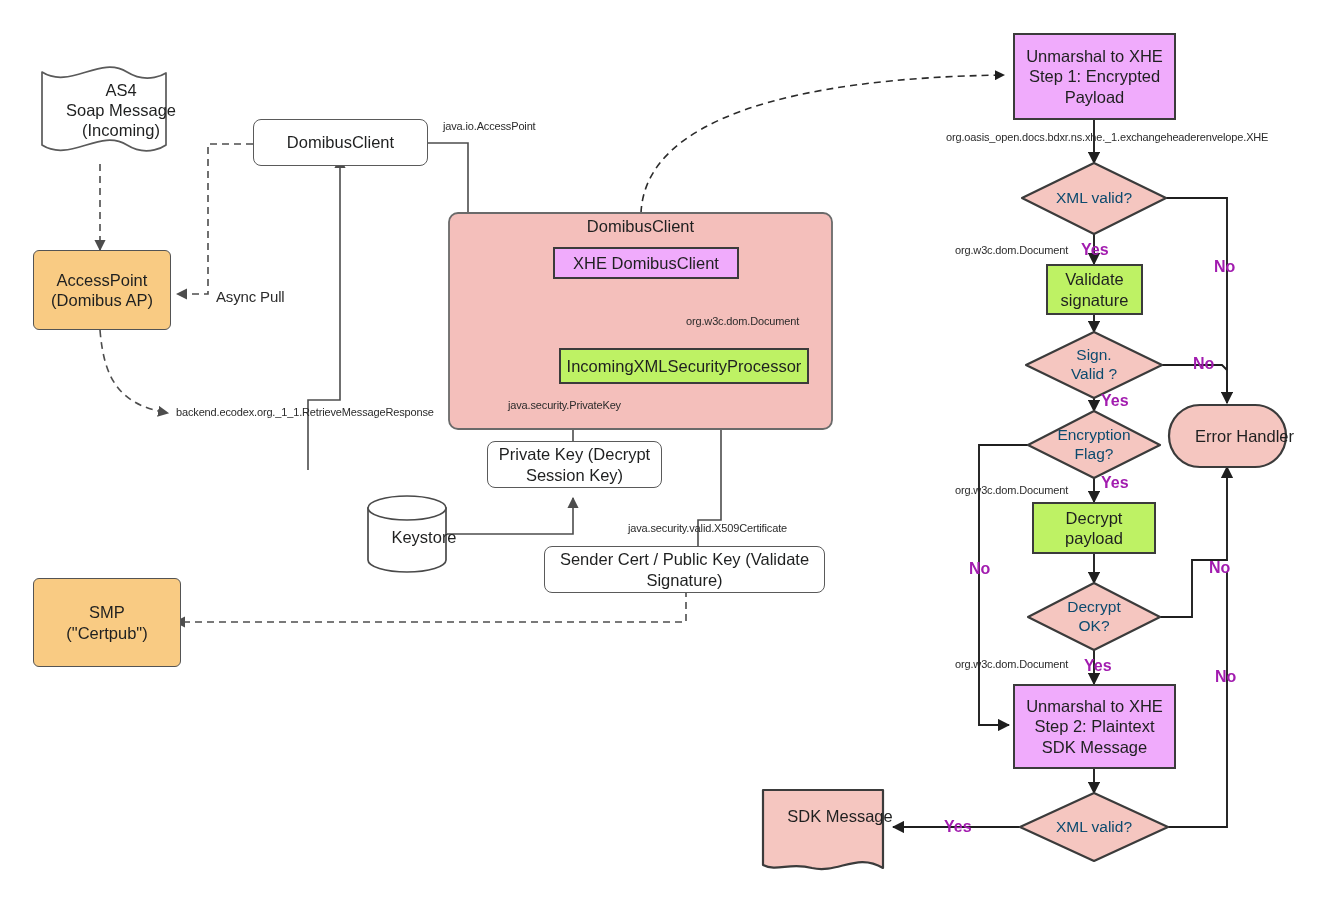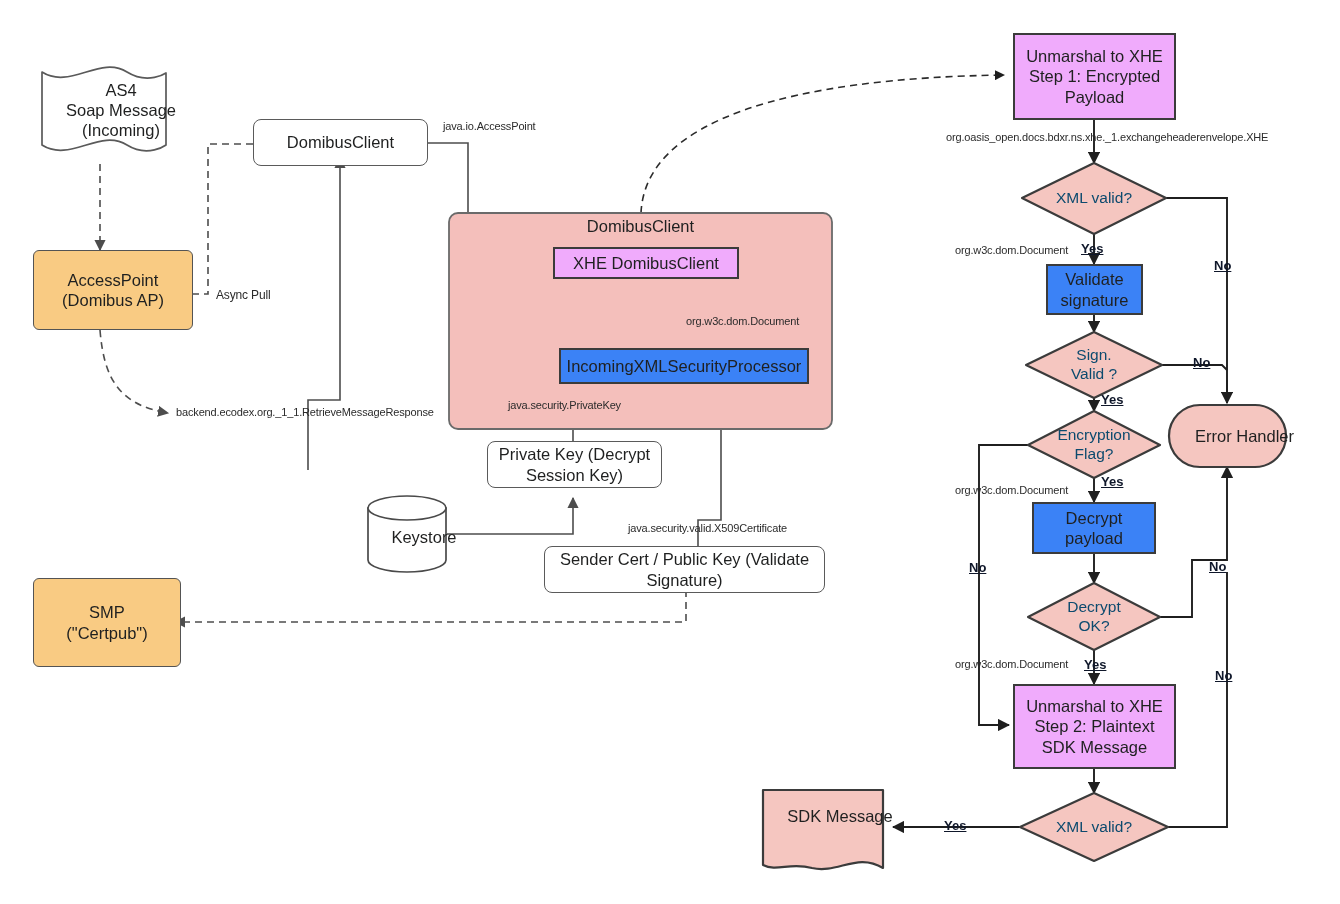--- a/index.html
+++ b/index.html
@@ -38,46 +38,45 @@
     justify-content: center;
     text-align: center;
     line-height: 1.22;
     color: #1f2020;
     white-space: pre-line;
   }
   .node.txt {
     font-size: 16.5px;
   }
   .nd-green  { background: #f0abfc; border: 2.2px solid #3b3b3b; }
-  .nd-blue   { background: #3b82f6; border: 2.2px solid #3b3b3b; }
+  .nd-blue   { background: #bef264; border: 2.2px solid #3b3b3b; }
   .nd-orange { background: #f9cb83; border: 1.8px solid #545454; border-radius: 6px; }
   .nd-plain  { background: #ffffff; border: 1.7px solid #5a5a5a; border-radius: 8px; }
 
   .container-title {
     position: absolute;
     font-size: 16.5px;
     color: #1f2020;
     text-align: center;
   }
 
   .edge-label {
     position: absolute;
     font-size: 11px;
     color: #2b2b2b;
     white-space: nowrap;
     letter-spacing: -0.15px;
     font-family: "Liberation Sans", "DejaVu Sans", sans-serif;
   }
   .yn-label {
     position: absolute;
-    font-size: 13px;
+    font-size: 16px;
     font-weight: bold;
-    color: #0f172a;
+    color: #a21caf;
     white-space: nowrap;
-    text-decoration: underline;
   }
   .shape-label {
     position: absolute;
     font-size: 16.5px;
     text-align: center;
     white-space: pre-line;
     line-height: 1.22;
     color: #1f2020;
     display: flex;
     align-items: center;
@@ -194,21 +193,21 @@
 
     <rect x="1169" y="405" width="117" height="62" rx="31" ry="31" fill="#f5c6c0" stroke="#3b3b3b" stroke-width="2.2"></rect>
   </svg>
 
   <div class="nodes">
 
     <div class="shape-label" style="left:42px; top:72px; width:124px; height:76px;">AS4
 Soap Message
 (Incoming)</div>
 
-    <div class="node txt nd-orange" style="left:33px; top:250px; width:160px; height:80px;">AccessPoint
+    <div class="node txt nd-orange" style="left:33px; top:250px; width:138px; height:80px;">AccessPoint
 (Domibus AP)</div>
 
     <div class="node txt nd-plain" style="left:253px; top:119px; width:175px; height:47px;">DomibusClient</div>
 
     <div class="node txt nd-orange" style="left:33px; top:578px; width:148px; height:89px;">SMP
 ("Certpub")</div>
 
     <div class="shape-label" style="left:368px; top:520px; width:78px; height:34px;">Keystore</div>
 
     <div class="node txt nd-plain" style="left:487px; top:441px; width:175px; height:47px;">Private Key (Decrypt
@@ -249,21 +248,21 @@
 SDK Message</div>
 
     <div class="dec-label" style="left:1034px; top:811px; width:120px; height:32px;">XML valid?</div>
 
     <div class="shape-label" style="left:1169px; top:420px; width:117px; height:32px;">Error Handler</div>
 
     <div class="shape-label" style="left:763px; top:800px; width:120px; height:32px; justify-content:center;">SDK Message</div>
 
     <div class="edge-label" style="left:443px; top:120px;">java.io.AccessPoint</div>
 
-    <div class="edge-label" style="left:216px; top:288px; font-size:12px;">Async Pull</div>
+    <div class="edge-label" style="left:216px; top:288px; font-size:15px;">Async Pull</div>
 
     <div class="edge-label" style="left:176px; top:406px;">backend.ecodex.org._1_1.RetrieveMessageResponse</div>
 
     <div class="edge-label" style="left:686px; top:315px;">org.w3c.dom.Document</div>
 
     <div class="edge-label" style="left:508px; top:399px;">java.security.PrivateKey</div>
 
     <div class="edge-label" style="left:628px; top:522px;">java.security.valid.X509Certificate</div>
 
     <div class="edge-label" style="left:946px; top:131px;">org.oasis_open.docs.bdxr.ns.xhe._1.exchangeheaderenvelope.XHE</div>

